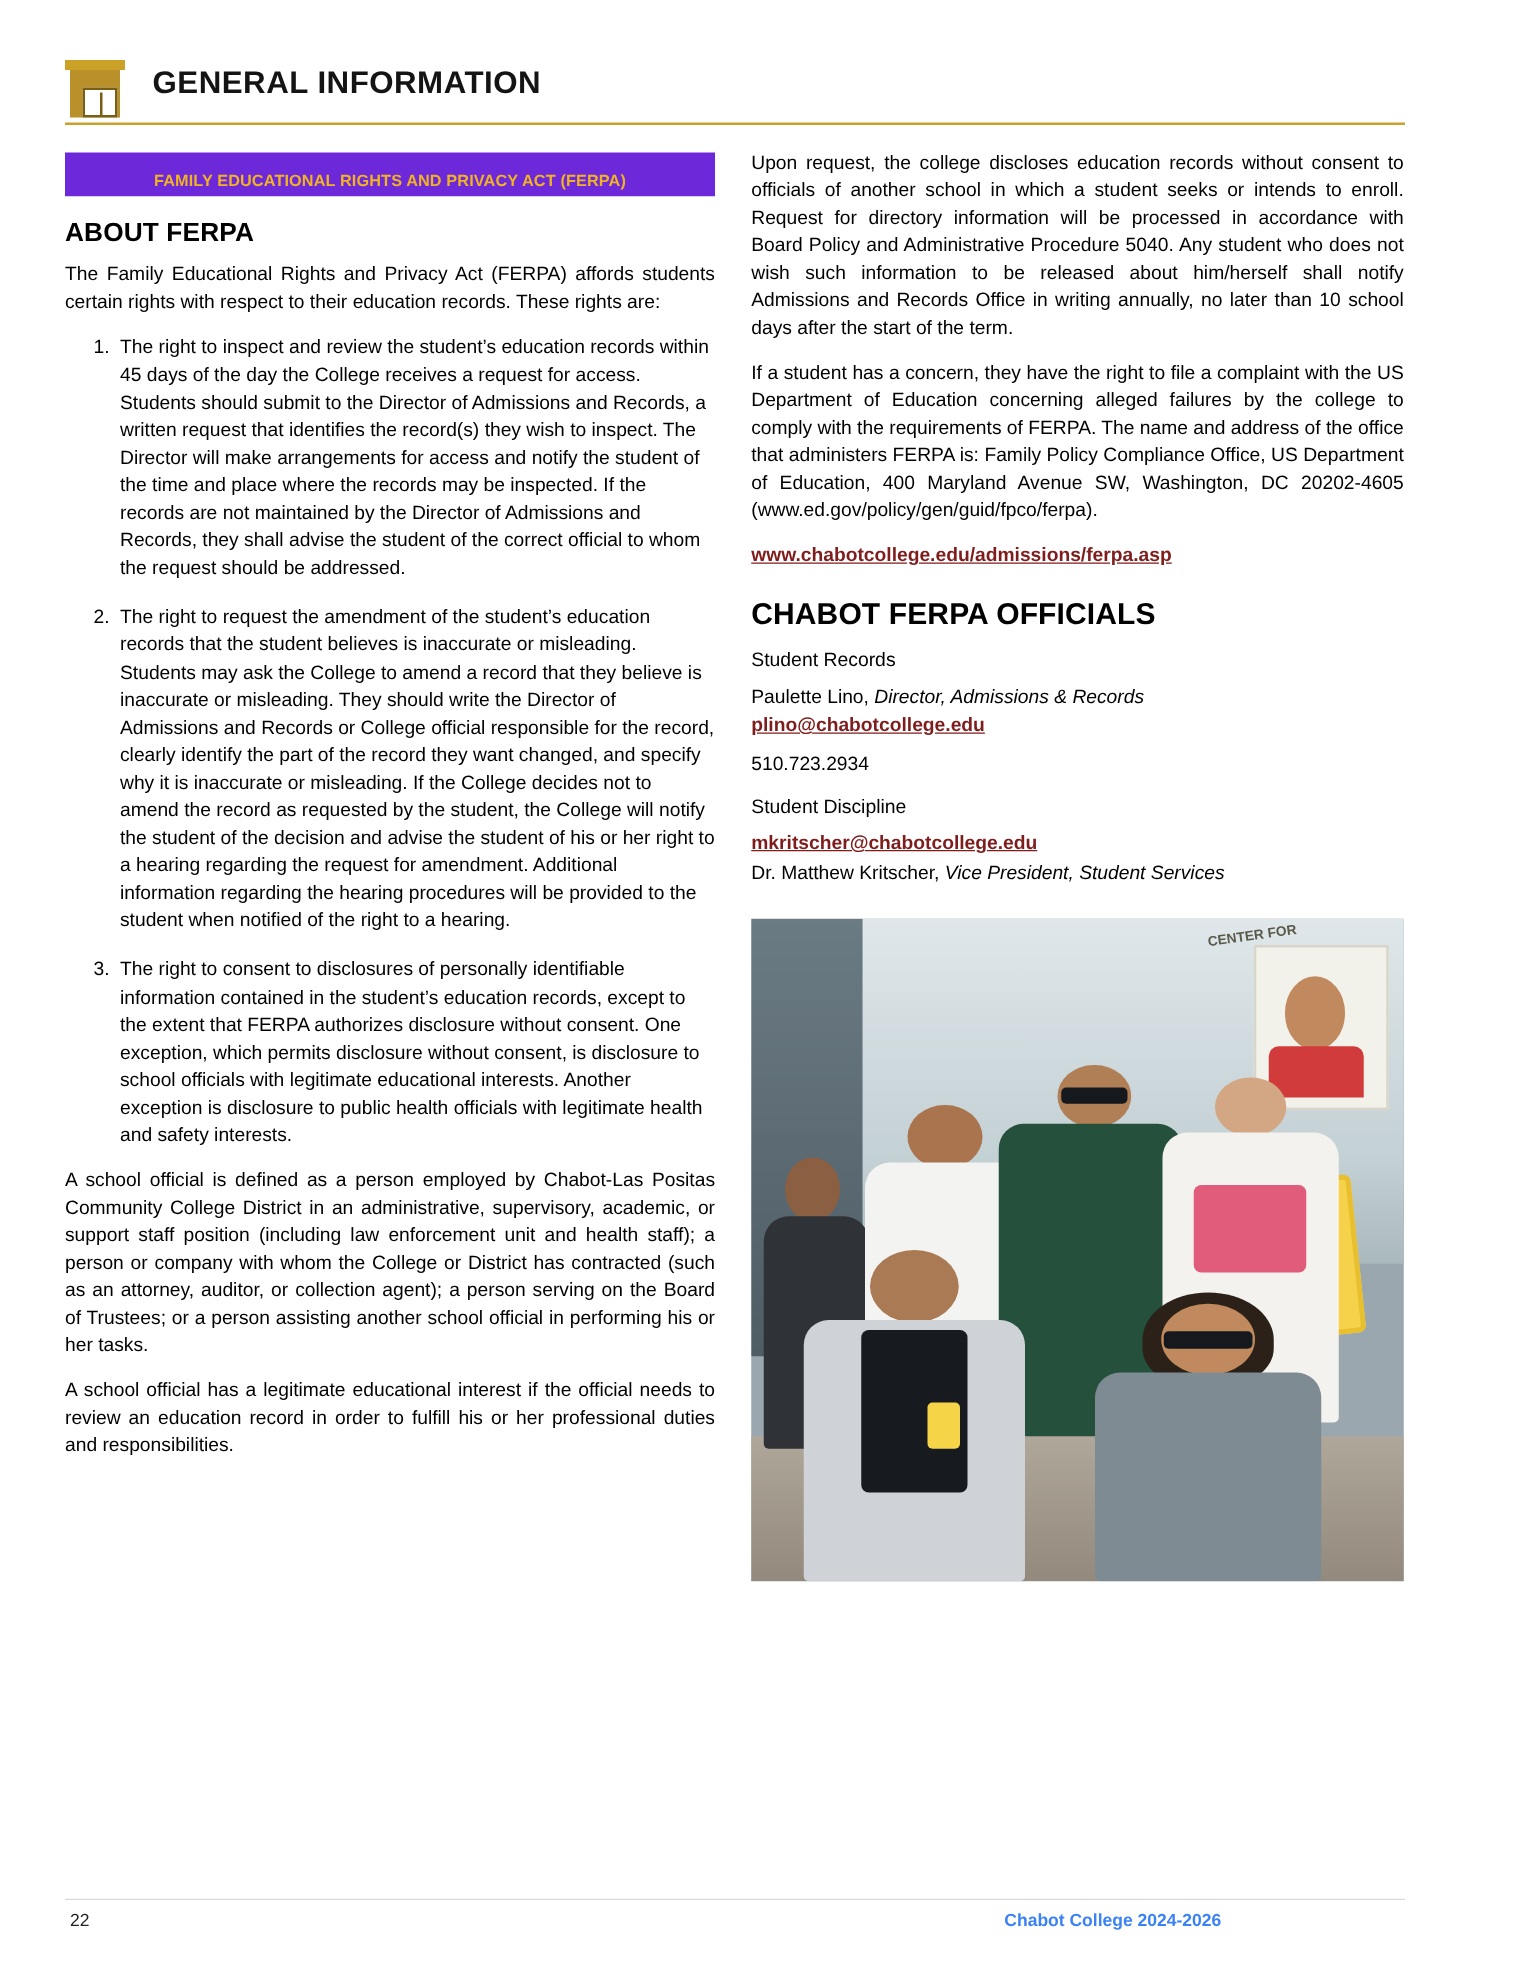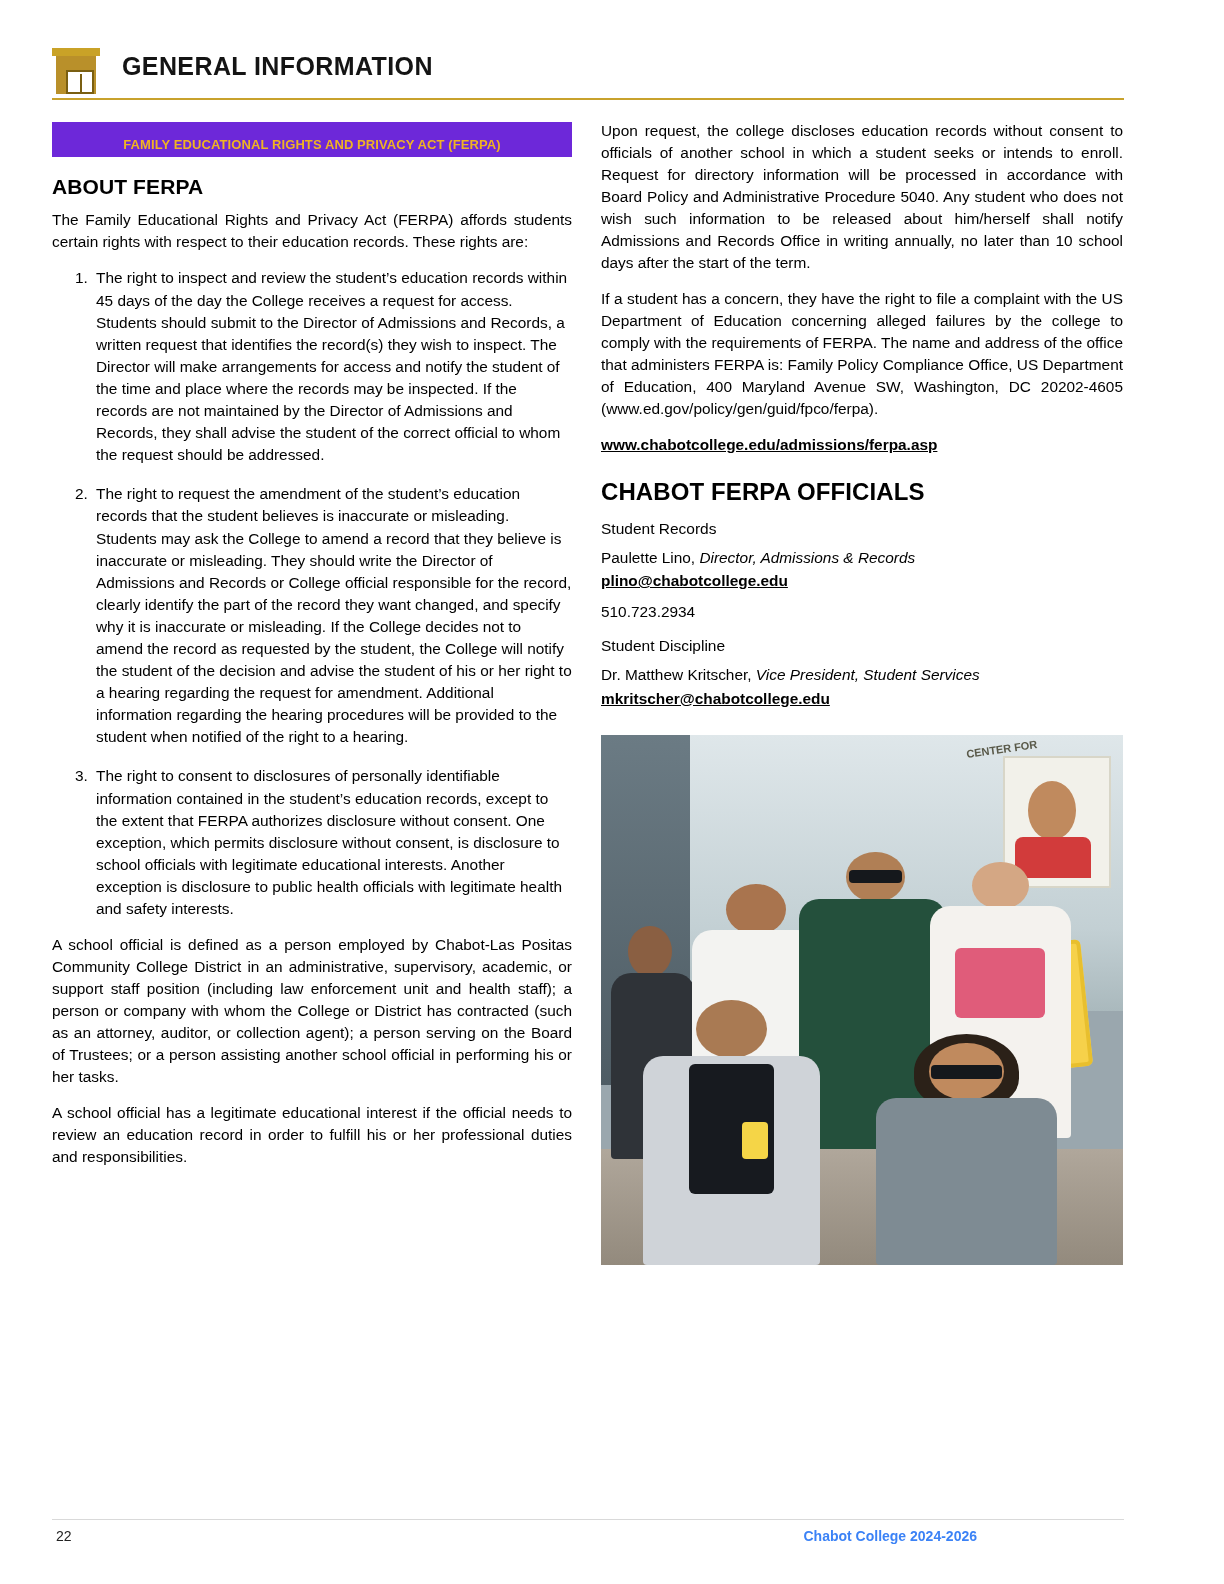--- a/index.html
+++ b/index.html
@@ -132,21 +132,21 @@
   }
   ol.rights li:last-child { margin-bottom: 14px; }
 
   .contact-line {
     font-size: 15.4px;
     line-height: 1.4;
     margin: 0 0 2px 0;
   }
   .contact-line em { font-style: italic; }
   a.link {
-    color: #000000;
+    color: #7f1d1d;
     font-weight: bold;
     text-decoration: underline;
     word-break: break-word;
   }
   .phone {
     font-size: 15.4px;
     line-height: 1.5;
     margin: 8px 0 0 0;
   }
   .phone.tightphone { margin-top: 0; }
@@ -324,24 +324,24 @@
     <p class="contact-line">
       <span>Paulette Lino,</span><em> Director, Admissions &amp; Records</em>
     </p>
     <p class="contact-line">
       <a class="link" href="#">plino@chabotcollege.edu</a>
     </p>
     <p class="phone">510.723.2934</p>
 
     <h3 class="sub">Student Discipline</h3>
     <p class="contact-line">
+      <a class="link" href="#">mkritscher@chabotcollege.edu</a>
+    </p>
+    <p class="contact-line">
       <span>Dr. Matthew Kritscher,</span><em> Vice President, Student Services</em>
-    </p>
-    <p class="contact-line">
-      <a class="link" href="#">mkritscher@chabotcollege.edu</a>
     </p>
 
     <div class="photo">
       <div class="sky"></div>
       <div class="glass"></div>
       <div class="wall-left"></div>
       <div class="poster">
         <div class="ph-head"></div>
         <div class="ph-body"></div>
       </div>

